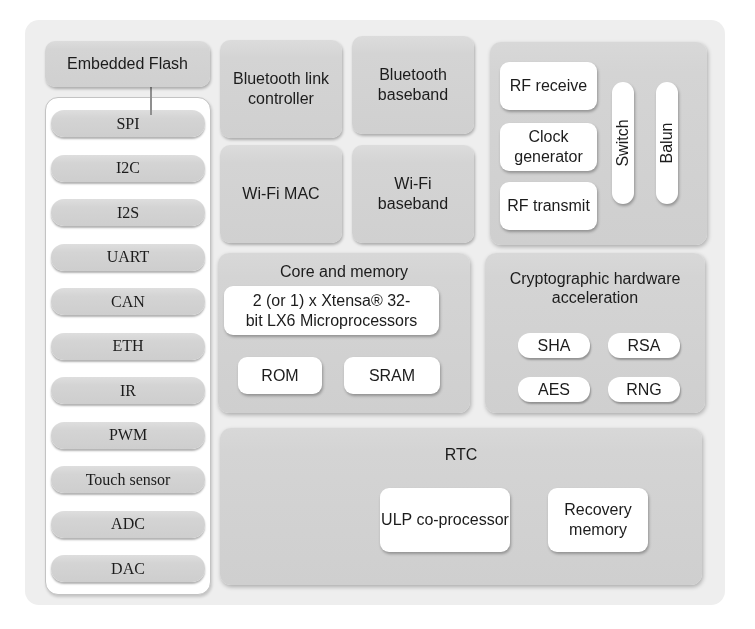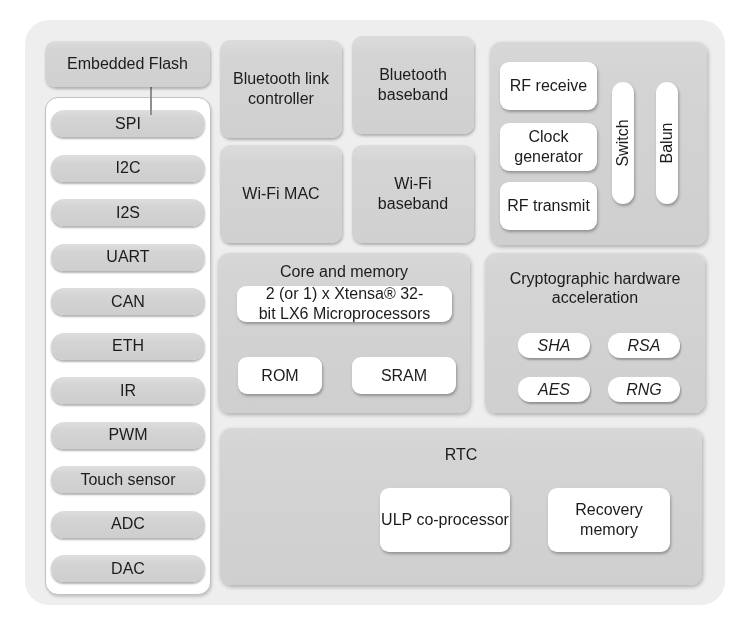--- a/index.html
+++ b/index.html
@@ -10,40 +10,40 @@
     --block-white:#ffffff;
     --panel-border:#c3c3c3;
     --text:#1c1c1c;
     --connector:#8f8f8f;
   }
   *{box-sizing:border-box;margin:0;padding:0;}
   html,body{width:755px;height:629px;background:var(--page-bg);
     font-family:"Liberation Sans","DejaVu Sans",sans-serif;color:var(--text);}
   .canvas{position:relative;width:755px;height:629px;background:var(--page-bg);overflow:hidden;}
   .board{position:absolute;left:25px;top:20px;width:700px;height:585px;
-    background:var(--board-bg);border-radius:24px;}
+    background:var(--board-bg);border-radius:14px;}
   .abs{position:absolute;}
   .blk{display:flex;align-items:center;justify-content:center;text-align:center;
     font-size:16px;line-height:1.22;}
   .gray{background:linear-gradient(180deg,var(--block-gray-hi) 0%,var(--block-gray) 18%,#d0d0d0 100%);
     border-radius:10px;box-shadow:1px 2px 3px rgba(0,0,0,0.28);}
   .white{background:var(--block-white);border-radius:9px;box-shadow:1px 2px 3px rgba(0,0,0,0.30);}
   .container{background:linear-gradient(180deg,#d8d8d8 0%,var(--block-gray) 15%,#cfcfcf 100%);
     border-radius:11px;box-shadow:1px 2px 4px rgba(0,0,0,0.28);}
   .section-title{position:absolute;left:0;right:0;text-align:center;font-size:16px;line-height:1.2;}
   
   .panel{left:20px;top:77px;width:166px;height:498px;background:var(--block-white);
     border:1.5px solid var(--panel-border);border-radius:13px;
     box-shadow:1px 2px 3px rgba(0,0,0,0.18);
     display:flex;flex-direction:column;justify-content:space-between;
     padding:12px 0;z-index:2;}
   .pill{width:154px;height:27px;align-self:center;border-radius:13px;
     background:linear-gradient(180deg,#dedede 0%,var(--block-gray) 30%,#cecece 100%);
     box-shadow:0 2px 2px rgba(0,0,0,0.30);
-    display:flex;align-items:center;justify-content:center;font-size:16px;}
+    display:flex;align-items:center;justify-content:center;font-size:16px;font-family:Liberation Serif, serif;}
   .connector{left:125px;top:66px;width:2px;height:29px;background:var(--connector);z-index:3;}
   .flash{left:20px;top:21px;width:165px;height:46px;z-index:4;}
   
   .bt-link{left:195px;top:20px;width:122px;height:98px;padding:4px 10px;}
   .bt-bb{left:327px;top:16px;width:122px;height:98px;padding:4px 10px;}
   .wifi-mac{left:195px;top:125px;width:122px;height:98px;}
   .wifi-bb{left:327px;top:125px;width:122px;height:98px;padding:4px 10px;}
   
   .rf{left:465px;top:22px;width:217px;height:203px;}
   .rf-receive{left:10px;top:20px;width:97px;height:48px;}
@@ -51,37 +51,37 @@
   .rf-transmit{left:10px;top:140px;width:97px;height:48px;text-align:right;}
   .vpill{width:22px;height:122px;background:var(--block-white);border-radius:11px;
     box-shadow:1px 2px 3px rgba(0,0,0,0.30);}
   .vpill .vtext{position:absolute;left:50%;top:50%;
     transform:translate(-50%,-50%) rotate(-90deg);white-space:nowrap;font-size:16px;}
   .switch{left:122px;top:40px;}
   .balun{left:166px;top:40px;}
   
   .core{left:193px;top:233px;width:252px;height:160px;}
   .core .section-title{top:9px;}
-  .cpu{left:19px;top:33px;width:215px;height:36px;flex-direction:column;white-space:nowrap;}
+  .cpu{left:6px;top:33px;width:215px;height:49px;flex-direction:column;white-space:nowrap;}
   .rom{left:20px;top:104px;width:84px;height:37px;}
-  .sram{left:134px;top:104px;width:104px;height:37px;}
+  .sram{left:126px;top:104px;width:96px;height:37px;}
   
   .crypto{left:460px;top:233px;width:220px;height:160px;}
   .crypto .section-title{top:16px;padding:0 8px;}
   .cpill{width:72px;height:25px;background:var(--block-white);border-radius:12px;
     box-shadow:1px 2px 2px rgba(0,0,0,0.30);
-    display:flex;align-items:center;justify-content:center;font-size:16px;font-style:italic;}
+    display:flex;align-items:center;justify-content:center;font-size:16px;}
   .sha{left:33px;top:80px;} .rsa{left:123px;top:80px;}
   .aes{left:33px;top:124px;} .rng{left:123px;top:124px;}
   
   .rtc{left:195px;top:408px;width:482px;height:157px;}
   .rtc .section-title{top:17px;}
   .pmu{left:27px;top:60px;width:106px;height:64px;}
   .ulp{left:160px;top:60px;width:130px;height:64px;padding:4px 0;}
-  .recovery{left:328px;top:60px;width:122px;height:64px;padding:4px 8px;}
+  .recovery{left:328px;top:60px;width:100px;height:64px;padding:4px 8px;}
 </style>
 </head>
 <body>
 
 <div class="canvas">
   <div class="board">
 
     <div class="abs connector"></div>
     <div class="abs blk gray flash">Embedded Flash</div>
 

